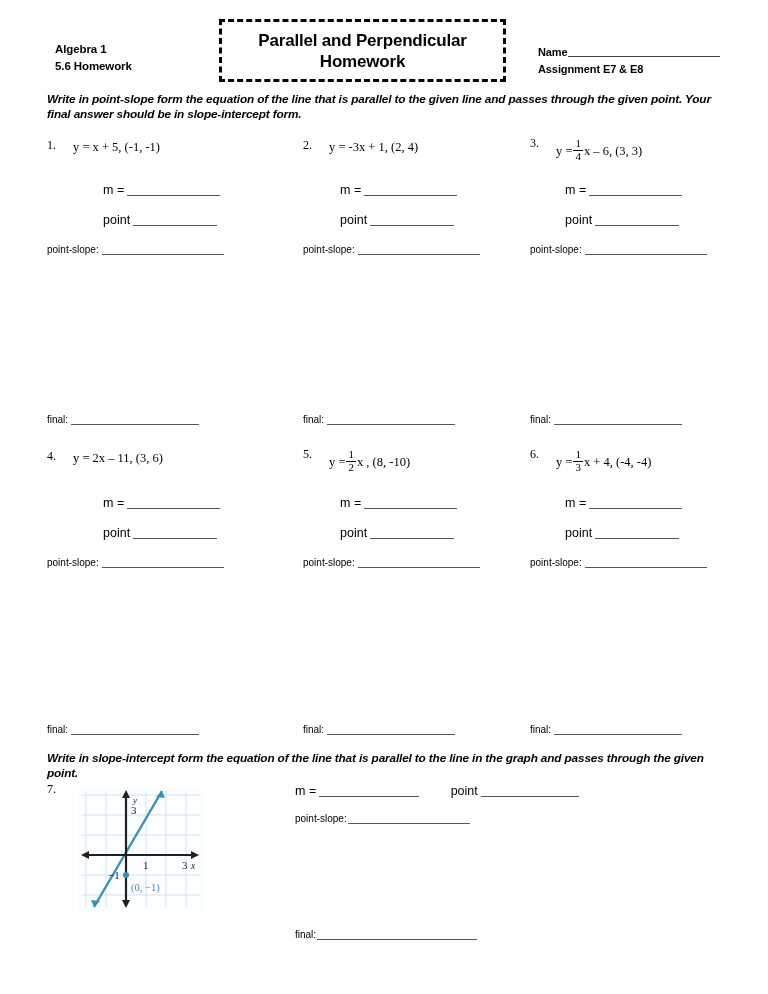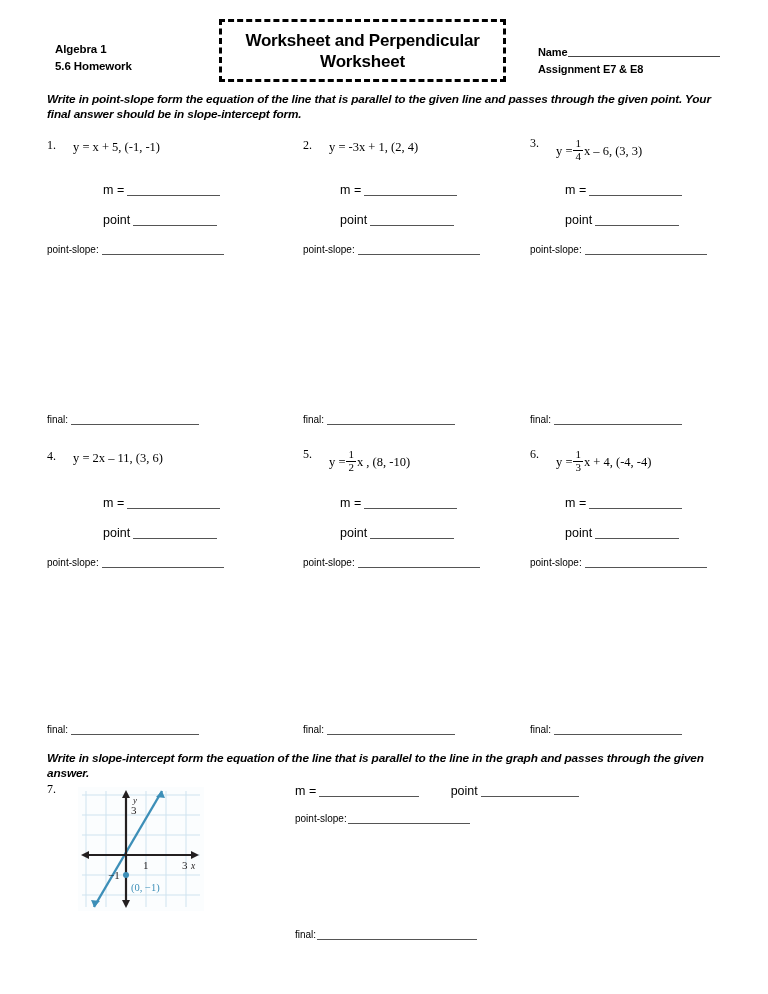--- a/index.html
+++ b/index.html
@@ -183,21 +183,21 @@
 <body>
 
 <div class="page">
 
   <div class="hdr-left">
     <div>Algebra 1</div>
     <div>5.6 Homework</div>
   </div>
 
   <div class="title-box">
-    <div class="title-txt">Worksheet and Perpendicular Worksheet</div>
+    <div class="title-txt">Parallel and Perpendicular Homework</div>
   </div>
 
   <div class="hdr-right">
     <div><span>Name</span><span class="nameline"></span></div>
     <div>Assignment E7 &amp; E8</div>
   </div>
 
   <div class="instr" id="instr-1">Write in point-slope form the equation of the line that is parallel to the given line and passes through the given point.  Your final answer should be in slope-intercept form.</div>
 
   <div class="prob" style="left:47px; top:136px; width:250px;">
@@ -301,21 +301,21 @@
   <div class="ansline" style="position:absolute; left:565px; top:526px;">
     <span>point</span><span class="rule rule-point"></span>
   </div>
   <div class="ansline" style="position:absolute; left:530px; top:556px; font-size:10px;">
     <span>point-slope:</span><span class="rule rule-ps"></span>
   </div>
   <div class="ansline" style="position:absolute; left:530px; top:723px; font-size:10px;">
     <span>final:</span><span class="rule rule-final"></span>
   </div>
 
-  <div class="instr" id="instr-2">Write in slope-intercept form the equation of the line that is parallel to the line in the graph and passes through the given answer.</div>
+  <div class="instr" id="instr-2">Write in slope-intercept form the equation of the line that is parallel to the line in the graph and passes through the given point.</div>
 
   <div class="p7num">7.</div>
 
   <div class="graph-wrap">
     <svg width="126" height="124" viewBox="0 0 126 124">
       <rect x="0" y="0" width="126" height="124" fill="#fbfdfe"></rect>
 
       <g stroke="#cfe3ef" stroke-width="1">
         <line x1="8" y1="4" x2="8" y2="120"></line>
         <line x1="28" y1="4" x2="28" y2="120"></line>

